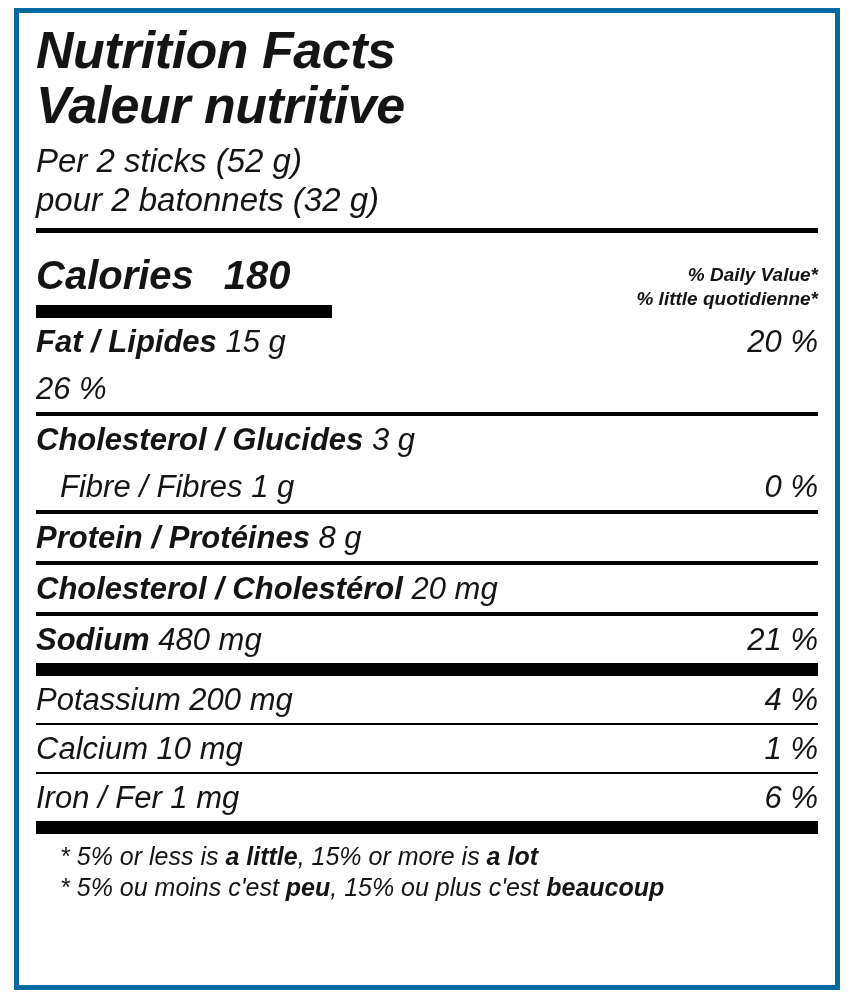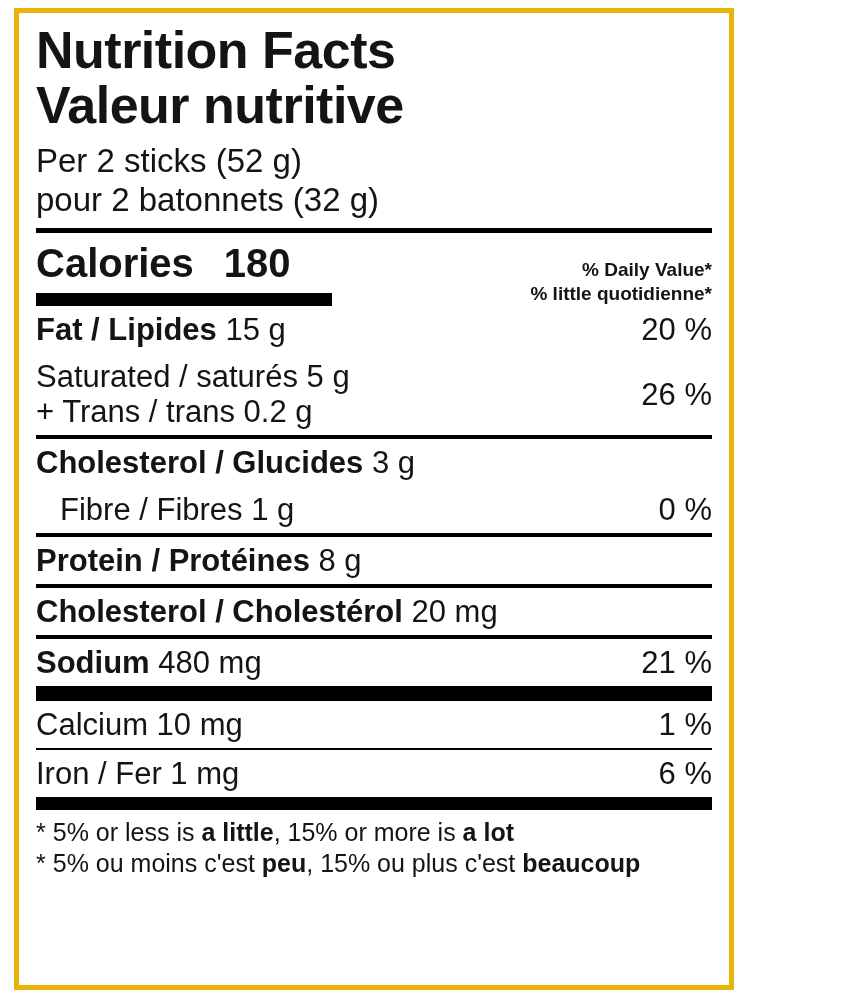--- a/index.html
+++ b/index.html
@@ -6,26 +6,27 @@
   body {
     width: 850px; height: 1000px;
     background: #ffffff;
     font-family: "Liberation Sans", sans-serif;
     color: #141414;
     position: relative;
   }
   .frame {
     position: absolute;
     left: 14px; top: 8px;
-    width: 720px; height: 982px;
+    width: 826px; height: 982px;
     box-sizing: border-box;
-    border: 5px solid #eab308;
+    border: 5px solid #0369a1;
     background: #ffffff;
     padding: 10px 17px 0 17px;
     overflow: hidden;
+    font-style: italic;
   }
   .title {
     font-size: 52px;
     font-weight: bold;
     line-height: 55px;
     letter-spacing: -0.5px;
   }
   .serving {
     font-size: 33px;
     line-height: 39px;
@@ -33,22 +34,22 @@
   .serving.first { margin-top: 8px; }
   .rule { background: #000000; }
   .rule-serving { height: 5px; margin-top: 9px; }
   .rule-thin   { height: 2px; }
   .rule-medium { height: 4px; }
   .rule-thick  { height: 13px; }
 
   .cal-block {
     display: flex;
     justify-content: space-between;
-    align-items: flex-end;
-    padding-top: 8px;
+    align-items: center;
+    padding-top: 20px;
   }
   .cal-text { font-size: 40px; font-weight: bold; line-height: 44px; }
   .cal-value { margin-left: 30px; }
   .cal-bar { width: 296px; height: 13px; background: #000; margin-top: 8px; }
   .dv-header {
     text-align: right;
     font-size: 19px;
     font-weight: bold;
     line-height: 24px;
     padding-top: 3px;
@@ -60,21 +61,21 @@
     align-items: center;
     padding: 6px 0;
   }
   .ntext { font-size: 31px; }
   .nline { line-height: 35px; }
   .nrow.indent .ntext { padding-left: 24px; }
   .npct { font-size: 31px; line-height: 35px; white-space: nowrap; }
   .b { font-weight: bold; }
 
   .footer { padding-top: 7px; }
-  .fline { font-size: 25px; line-height: 31px; }
+  .fline { font-size: 25px; line-height: 31px; margin-left: 24px; }
   .fmarker { display: inline-block; margin-right: 7px; }
 </style>
 </head>
 <body>
 
 <div class="frame">
   <div class="title">Nutrition Facts</div>
   <div class="title">Valeur nutritive</div>
   <div class="serving first">Per 2 sticks (52 g)</div>
   <div class="serving">pour 2 batonnets (32 g)</div>
@@ -95,24 +96,20 @@
   </div>
 
   <div>
       <div class="nrow">
         <div class="ntext">
           <div class="nline"><span class="b">Fat / Lipides</span><span class=""> 15 g</span></div>
         </div>
         <div class="npct">20 %</div>
       </div>
       <div class="nrow">
-        <div class="ntext">
-          <div class="nline"><span class="">Saturated / saturés 5 g</span></div>
-          <div class="nline"><span class="">+ Trans / trans 0.2 g</span></div>
-        </div>
         <div class="npct">26 %</div>
       </div>
       <div class="rule rule-medium"></div>
       <div class="nrow">
         <div class="ntext">
           <div class="nline"><span class="b">Cholesterol / Glucides</span><span class=""> 3 g</span></div>
         </div>
       </div>
       <div class="nrow indent">
         <div class="ntext">
@@ -133,20 +130,26 @@
         </div>
       </div>
       <div class="rule rule-medium"></div>
       <div class="nrow">
         <div class="ntext">
           <div class="nline"><span class="b">Sodium</span><span class=""> 480 mg</span></div>
         </div>
         <div class="npct">21 %</div>
       </div>
       <div class="rule rule-thick"></div>
+      <div class="nrow">
+        <div class="ntext">
+          <div class="nline"><span class="">Potassium 200 mg</span></div>
+        </div>
+        <div class="npct">4 %</div>
+      </div>
       <div class="rule rule-thin"></div>
       <div class="nrow">
         <div class="ntext">
           <div class="nline"><span class="">Calcium 10 mg</span></div>
         </div>
         <div class="npct">1 %</div>
       </div>
       <div class="rule rule-thin"></div>
       <div class="nrow">
         <div class="ntext">

